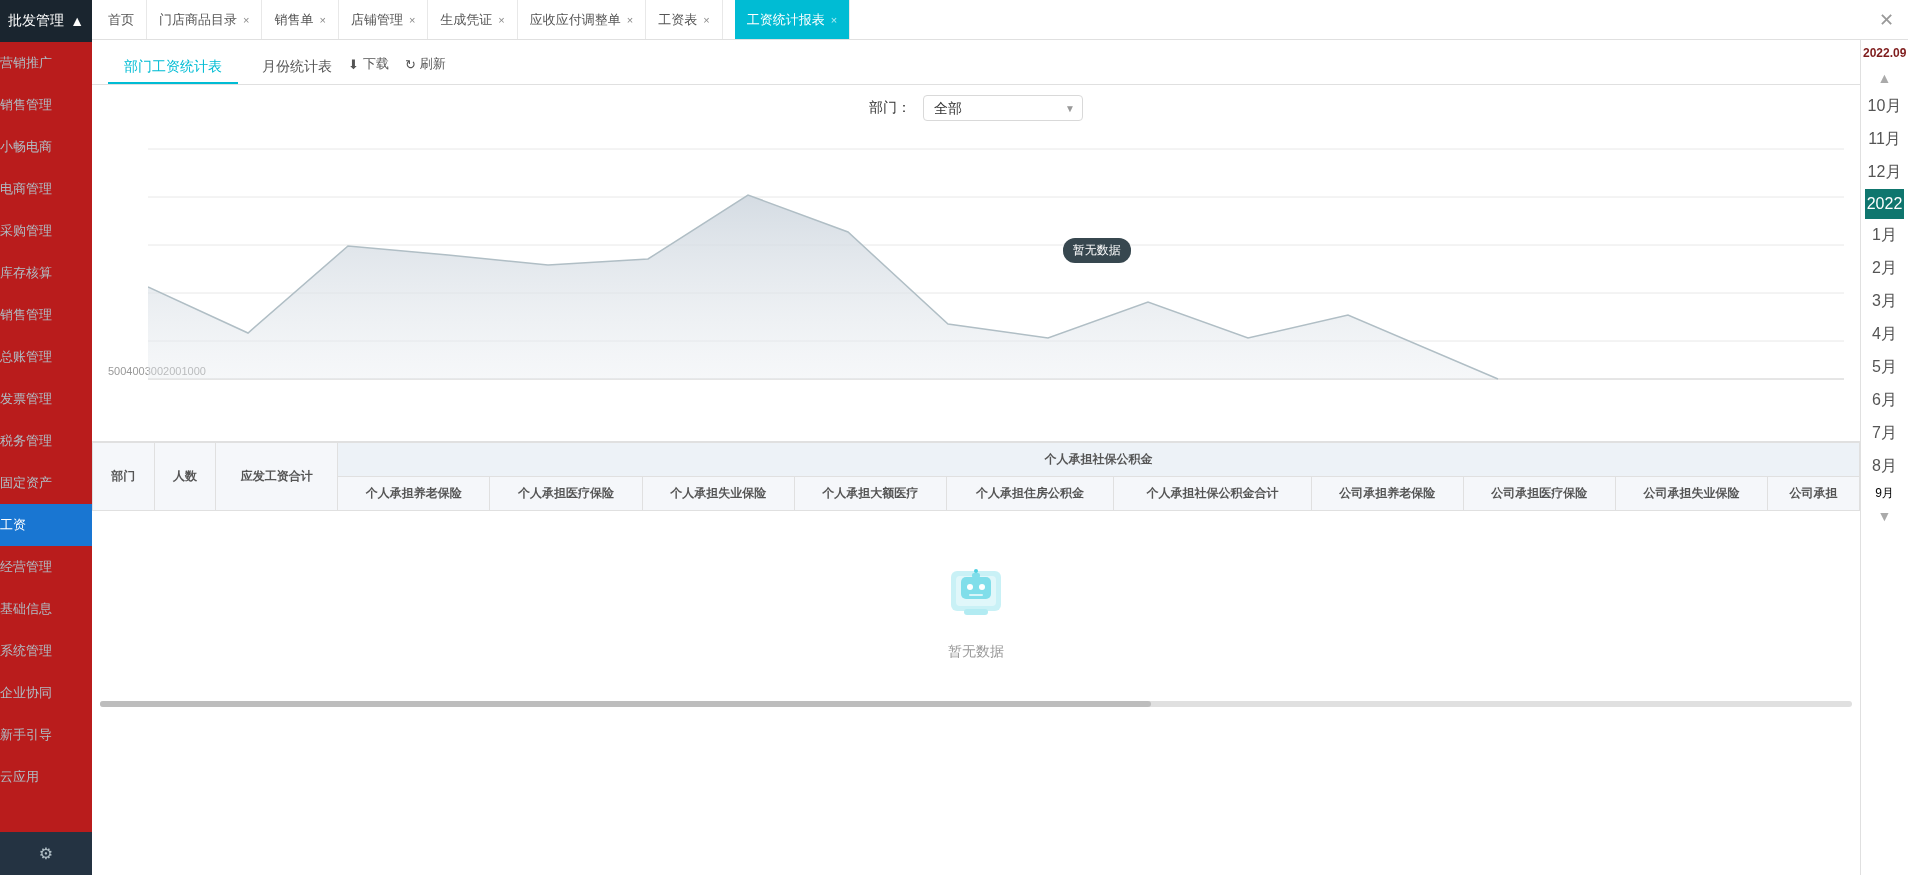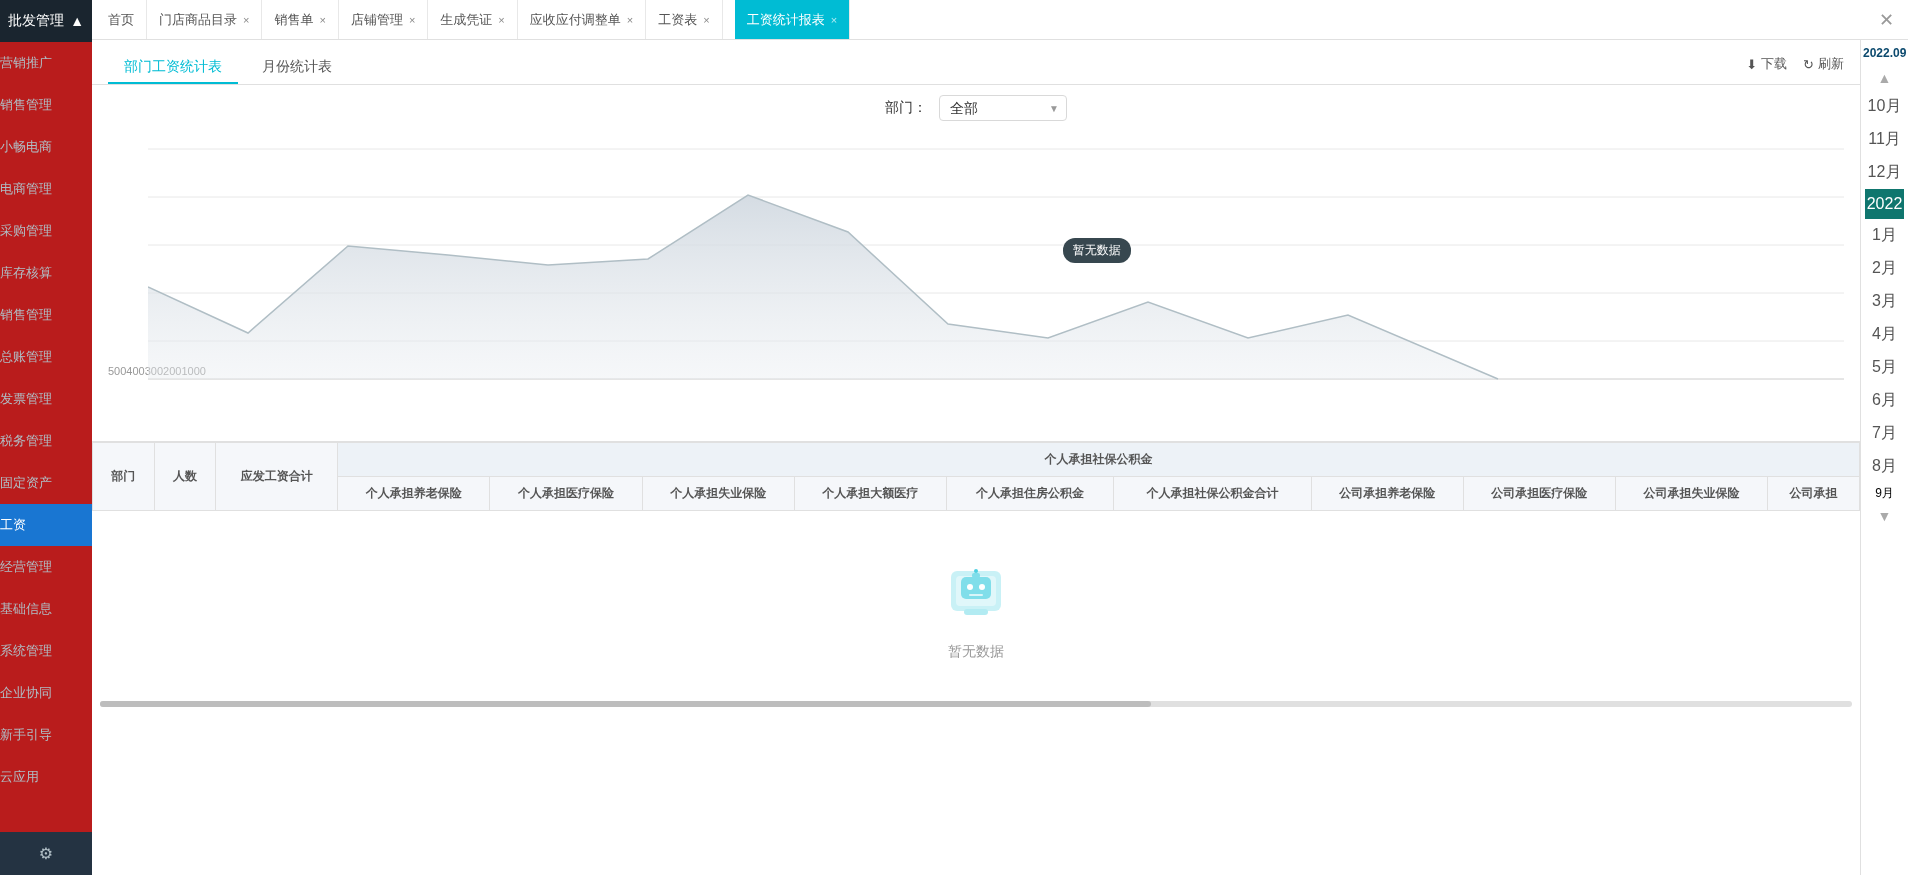--- a/index.html
+++ b/index.html
@@ -107,21 +107,21 @@
       flex-direction: column;
       overflow: hidden;
     }
 
     
     .sub-tabs {
       display: flex;
       align-items: center;
       padding: 12px 16px 0;
       border-bottom: 1px solid #e0e0e0;
-      justify-content: space-between;
+      justify-content: flex-start;
     }
     .sub-tabs-left { display: flex; gap: 8px; }
     .sub-tab {
       padding: 6px 16px;
       font-size: 14px;
       cursor: pointer;
       border-radius: 4px 4px 0 0;
       color: #555;
       border-bottom: 2px solid transparent;
     }
@@ -153,21 +153,21 @@
     }
     .filter-label { font-size: 14px; color: #333; }
     .filter-select {
       border: 1px solid #d9d9d9;
       border-radius: 4px;
       padding: 4px 28px 4px 10px;
       font-size: 14px;
       color: #333;
       appearance: none;
       background: #fff;
-      width: 128px;
+      width: 160px;
       cursor: pointer;
     }
     .select-wrapper { position: relative; display: inline-block; }
     .select-wrapper::after {
       content: '▼';
       position: absolute;
       right: 8px;
       top: 50%;
       transform: translateY(-50%);
       font-size: 10px;
@@ -240,21 +240,21 @@
       font-size: 12px;
     }
     .right-panel-item {
       width: 100%;
       text-align: center;
       padding: 6px 2px;
       color: #555;
       cursor: pointer;
       font-size: 16px;
     }
-    .right-panel-item.year-label { font-weight: bold; color: #0c4a6e; font-size: 12px; }
+    .right-panel-item.year-label { font-weight: bold; color: #7f1d1d; font-size: 12px; }
     .right-panel-item.active-year {
       background: #0f766e;
       color: #fff;
     }
     .right-panel-arrow {
       color: #aaa;
       cursor: pointer;
       padding: 4px;
       font-size: 14px;
     }

